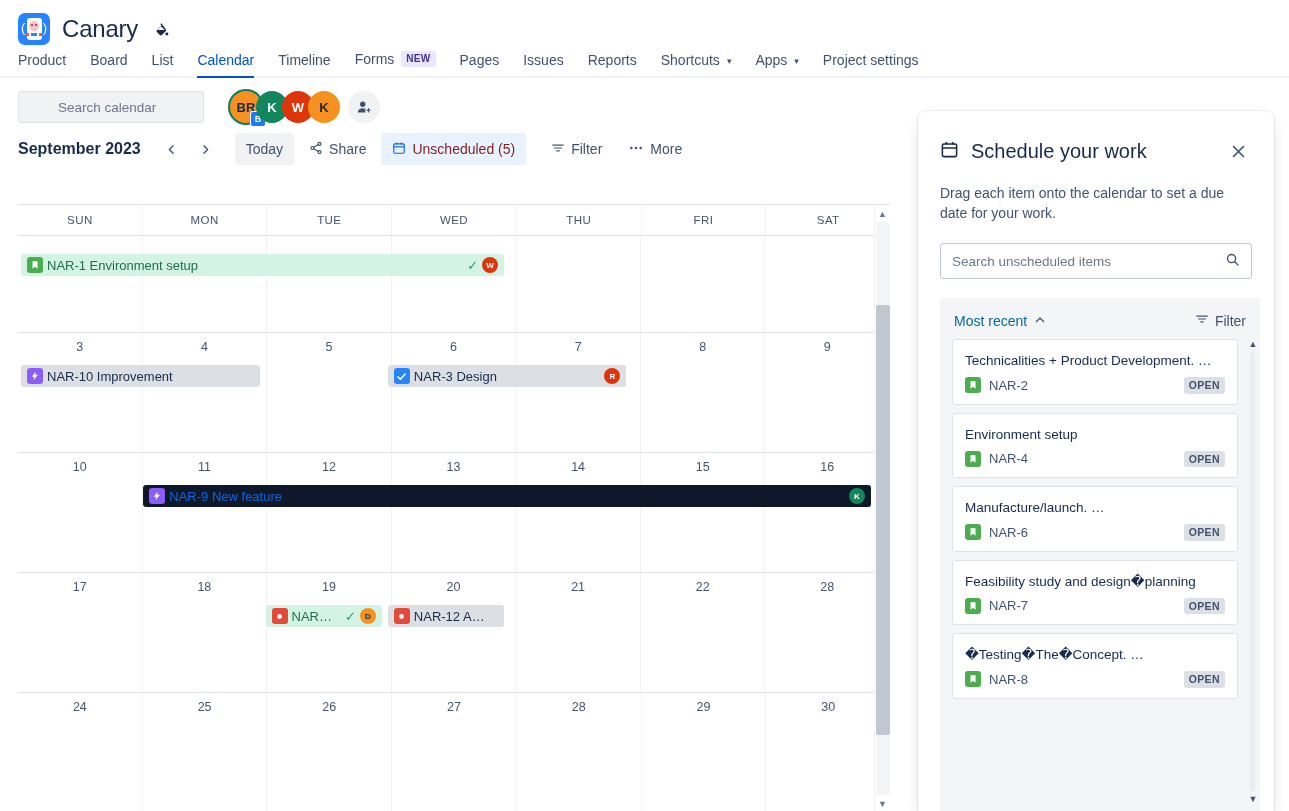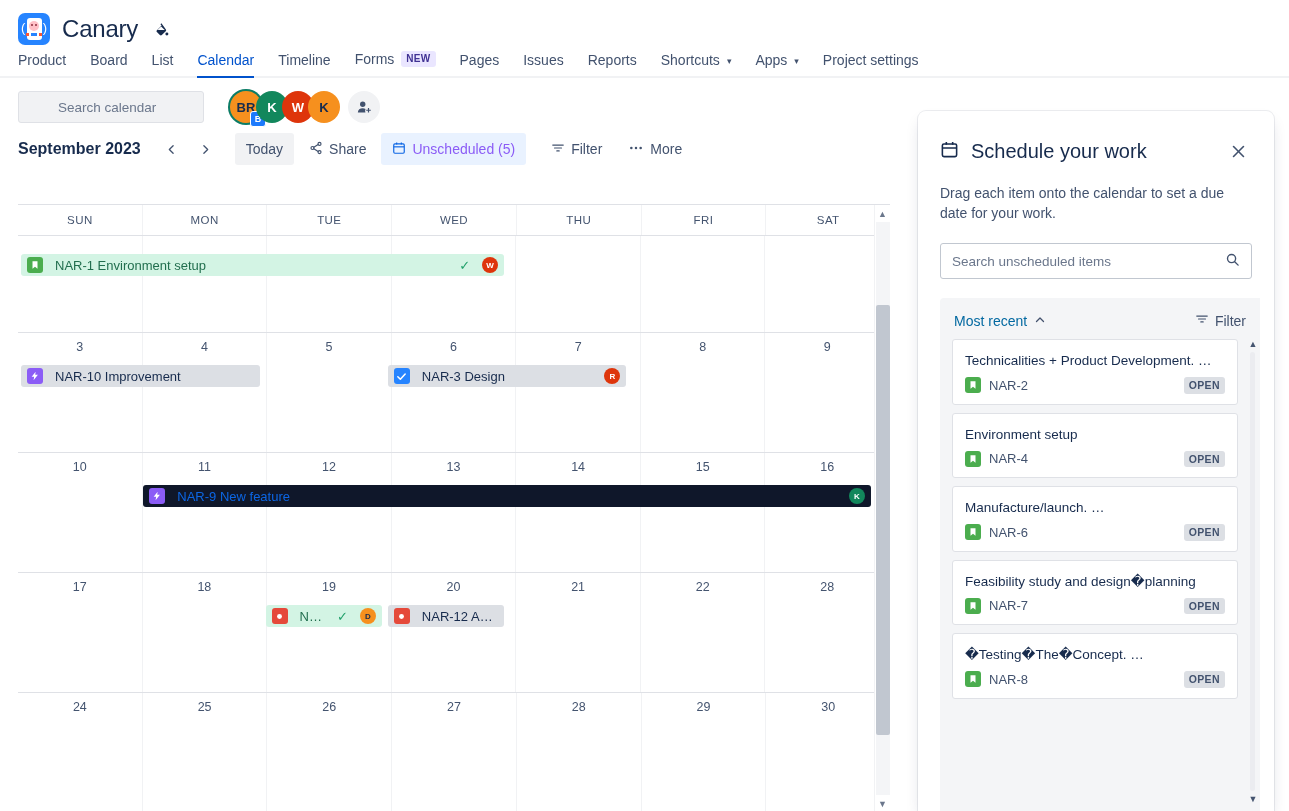--- a/index.html
+++ b/index.html
@@ -129,21 +129,21 @@
     align-items:center; justify-content:center; cursor:pointer; color:#42526E;
     background: transparent; border: none;
   }
   .tb-btn {
     height: 32px; display: flex; align-items: center; gap: 6px;
     padding: 0 11px; border-radius: 3px; font-size: 14px;
     color: #42526E; cursor: pointer; background: transparent; border: none;
     font-family: inherit; white-space: nowrap;
   }
   .tb-btn.grey { background: #F1F2F4; }
-  .tb-btn.active { background: #E9F2FF; color: #8b5cf6; text-align: center; }
+  .tb-btn.active { background: #E9F2FF; color: #7f1d1d; text-align: center; }
   .tb-btn.ml { margin-left: 10px; }
 
   
   .cal-wrap {
     position: absolute; left: 18px; top: 204px; width: 872px; height: 607px;
     border-top: 1px solid #DFE1E6; overflow: hidden;
   }
   .cal-head { display: flex; height: 30px; }
   .cal-head .hc {
     flex: 1; text-align: center; font-size: 11.5px; color: #44546F;
@@ -162,21 +162,21 @@
   }
   .daycell:last-child { border-right: none; }
   .daynum {
     text-align: center; font-size: 12.5px; color: #44546F; padding-top: 7px;
   }
   .week.firstweek { height: 97px; }
 
   
   .chip {
     position: absolute; height: 22px; border-radius: 3px;
-    display: flex; align-items: center; gap: 12px; padding: 8px 6px;
+    display: flex; align-items: center; gap: 4px; padding: 8px 6px;
     font-size: 13px; cursor: pointer; overflow: hidden; white-space: nowrap;
   }
   .chip.grey { background: #DCDFE4; color: #172B4D; }
   .chip.green { background: #D3F4E4; color: #216E4E; }
   .chip.blue  { background: #0f172a; color: #0C66E4; }
   .chip .label { flex: 1; overflow: hidden; text-overflow: ellipsis; }
   .chip .tick { color: #22A06B; font-size: 13px; font-weight: 700; }
 
   .ic {
     width: 16px; height: 16px; border-radius: 3px; flex: none;

